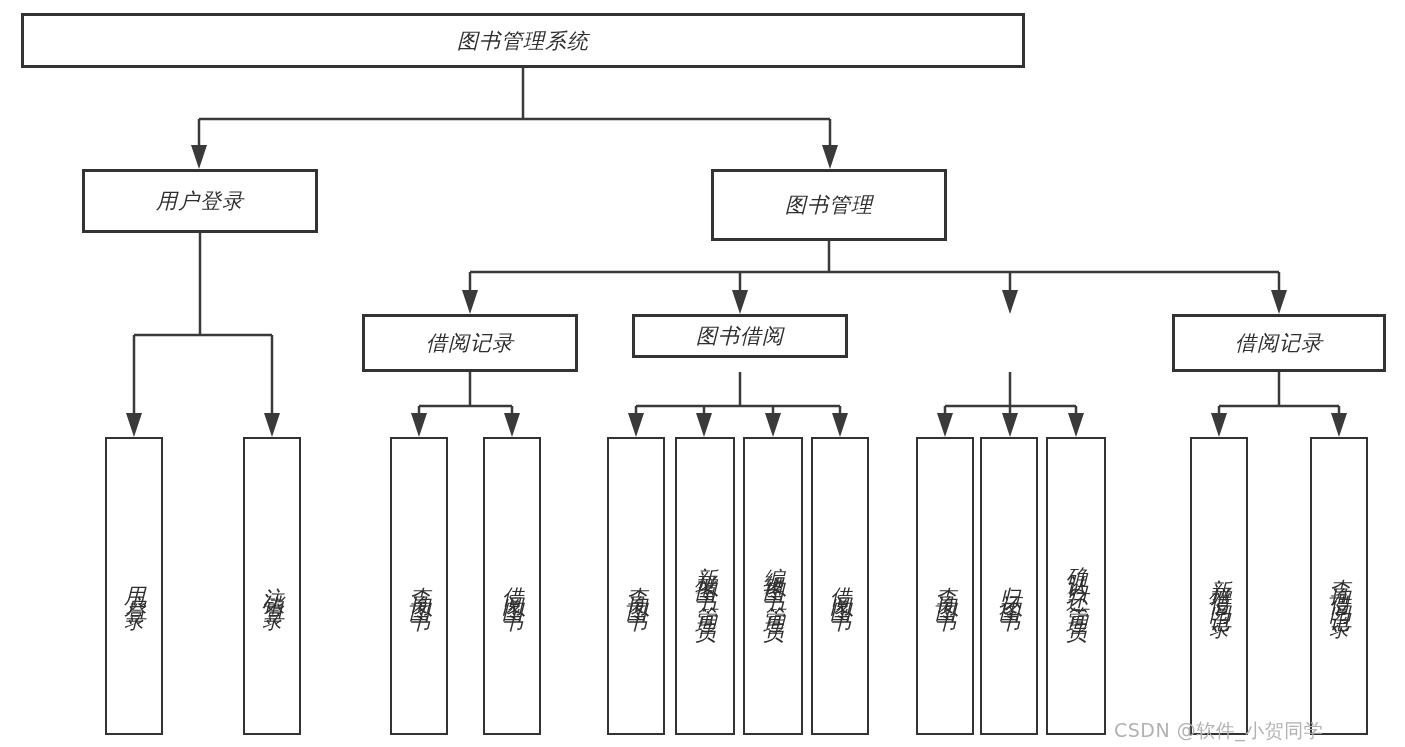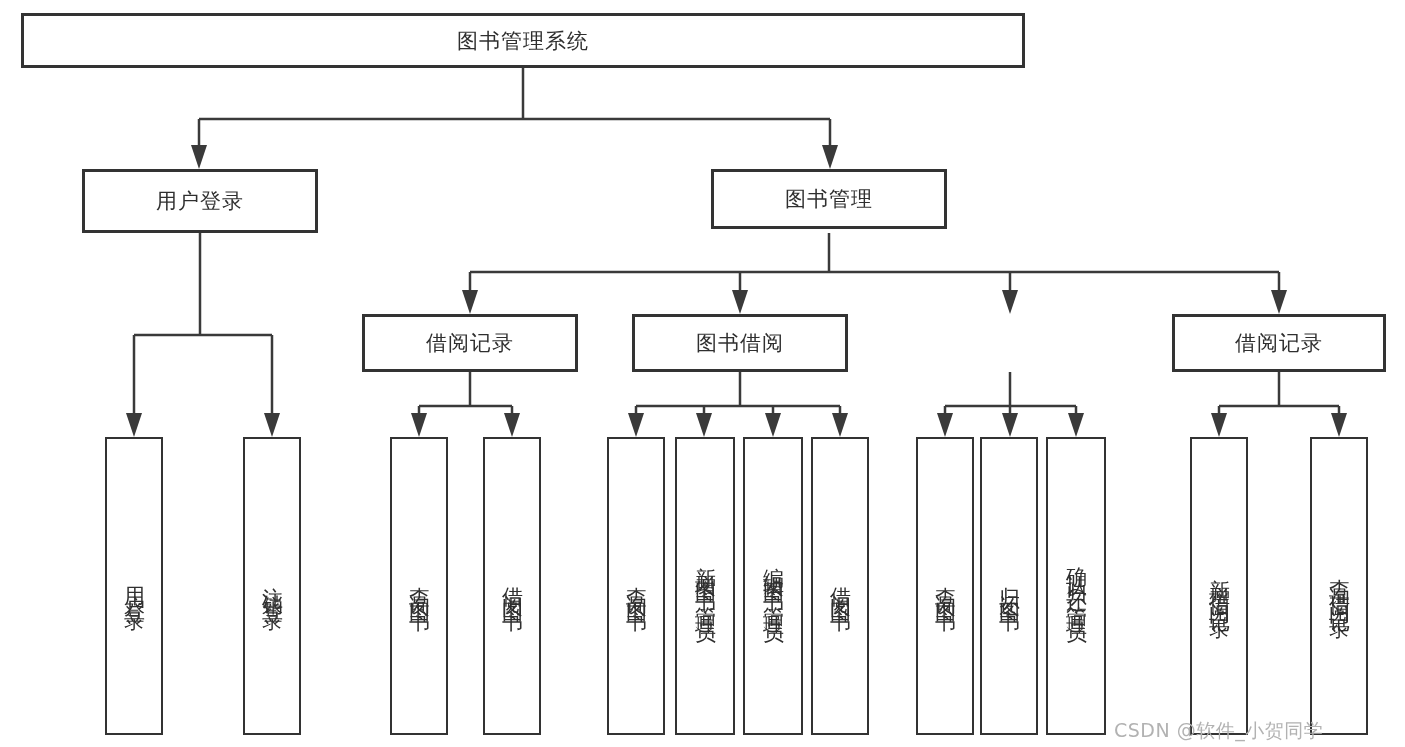--- a/index.html
+++ b/index.html
@@ -20,42 +20,43 @@
   }
   .box {
     position: absolute;
     background: #ffffff;
     border: 3px solid #333333;
     box-sizing: border-box;
     display: flex;
     align-items: center;
     justify-content: center;
     text-align: center;
+    font-style: italic;
   }
   .box span { display: block; white-space: nowrap; }
   .box.h span { font-size: 21px; letter-spacing: 1px; }
   .box.v {
     border-width: 2.5px;
   }
   .box.v span {
     writing-mode: vertical-rl;
     text-orientation: upright;
     font-size: 21px;
     letter-spacing: 8px;
     line-height: 1;
     white-space: normal;
   }
   
   .b-root   { left: 21px;   top: 13px;  width: 1004px; height: 55px; }
   
   .b-l2-0   { left: 82px;   top: 169px; width: 236px;  height: 64px; }
-  .b-l2-1   { left: 711px;  top: 169px; width: 236px;  height: 60px; }
+  .b-l2-1   { left: 711px;  top: 169px; width: 236px;  height: 72px; }
   
   .b-l3-0   { left: 362px;  top: 314px; width: 216px;  height: 58px; }
-  .b-l3-1   { left: 632px;  top: 314px; width: 216px;  height: 58px; }
+  .b-l3-1   { left: 632px;  top: 314px; width: 216px;  height: 44px; }
   .b-l3-2   { left: 902px;  top: 314px; width: 216px;  height: 58px; }
   .b-l3-3   { left: 1172px; top: 314px; width: 214px;  height: 58px; }
   
   .b-v-0  { left: 105px;  top: 437px; width: 58px; height: 298px; }
   .b-v-1  { left: 243px;  top: 437px; width: 58px; height: 298px; }
   .b-v-2  { left: 390px;  top: 437px; width: 58px; height: 298px; }
   .b-v-3  { left: 483px;  top: 437px; width: 58px; height: 298px; }
   .b-v-4  { left: 607px;  top: 437px; width: 58px; height: 298px; }
   .b-v-5  { left: 675px;  top: 437px; width: 60px; height: 298px; }
   .b-v-6  { left: 743px;  top: 437px; width: 60px; height: 298px; }

